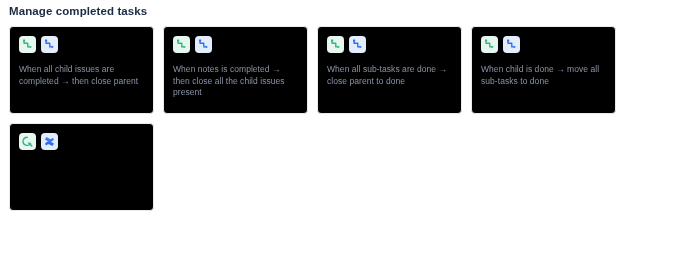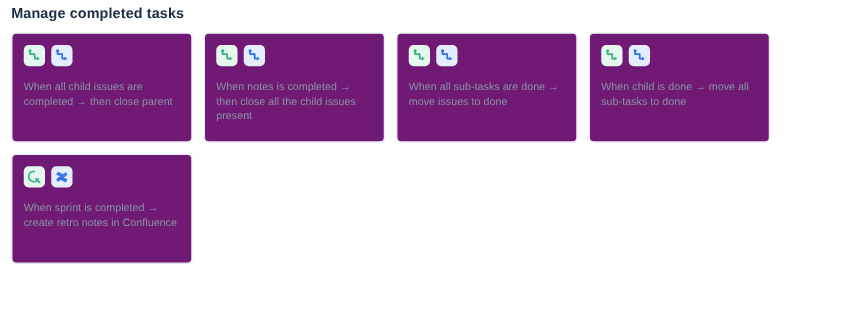--- a/index.html
+++ b/index.html
@@ -36,21 +36,21 @@
     display: flex;
     flex-wrap: wrap;
     gap: 9px;
     width: 620px;
   }
 
   .rule-card {
     box-sizing: border-box;
     width: 145px;
     height: 88px;
-    background: #701a75;
+    background: #000000;
     border: 1px solid #e8eaee;
     border-radius: 4px;
     padding: 9px 9px 0 9px;
     display: flex;
     flex-direction: column;
     cursor: pointer;
   }
 
   .icon-row {
     display: flex;
@@ -135,21 +135,21 @@
             </svg>
           </span>
           <span class="icon-tile blue">
             <svg width="11" height="11" viewBox="0 0 12 12">
               <path d="M2.2 1.6 L2.2 4.6 L6.3 4.6 L6.3 8.6 L9.6 8.6" fill="none" stroke="#2f6fed" stroke-width="1.5" stroke-linecap="round" stroke-linejoin="round"></path>
               <path d="M8.3 7.0 L10.2 8.6 L8.3 10.2 Z" fill="#2f6fed"></path>
               <rect x="1.1" y="0.6" width="2.4" height="2.2" rx="0.5" fill="#2f6fed"></rect>
             </svg>
           </span>
         </div>
-        <div class="card-text">When all sub-tasks are done → move issues to done</div>
+        <div class="card-text">When all sub-tasks are done → close parent to done</div>
       </div>
       <div class="rule-card">
         <div class="icon-row">
           <span class="icon-tile green">
             <svg width="11" height="11" viewBox="0 0 12 12">
               <path d="M2.2 1.6 L2.2 4.6 L6.3 4.6 L6.3 8.6 L9.6 8.6" fill="none" stroke="#36b37e" stroke-width="1.5" stroke-linecap="round" stroke-linejoin="round"></path>
               <path d="M8.3 7.0 L10.2 8.6 L8.3 10.2 Z" fill="#36b37e"></path>
               <rect x="1.1" y="0.6" width="2.4" height="2.2" rx="0.5" fill="#36b37e"></rect>
             </svg>
           </span>
@@ -171,17 +171,16 @@
               <path d="M7.3 7.6 L10.6 10.8" fill="none" stroke="#36b37e" stroke-width="1.6" stroke-linecap="round"></path>
             </svg>
           </span>
           <span class="icon-tile blue">
             <svg width="11" height="11" viewBox="0 0 12 12">
               <path d="M1.0 8.6 C3.0 5.4 5.0 5.0 7.2 6.3 L10.9 8.3 L9.3 11.0 L6.0 9.2 C4.7 8.5 3.6 8.9 2.6 10.4 Z" fill="#2f6fed"></path>
               <path d="M10.9 3.6 C8.9 6.8 6.9 7.2 4.7 5.9 L1.0 3.9 L2.6 1.2 L5.9 3.0 C7.2 3.7 8.3 3.3 9.3 1.8 Z" fill="#2f6fed" opacity="0.9"></path>
             </svg>
           </span>
         </div>
-        <div class="card-text">When sprint is completed → create retro notes in Confluence</div>
       </div>
     </div>
 
 </div>
 
 </body></html>

